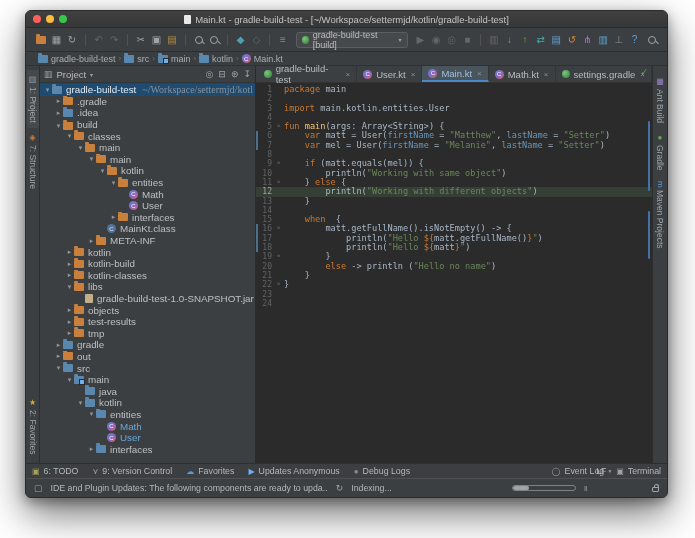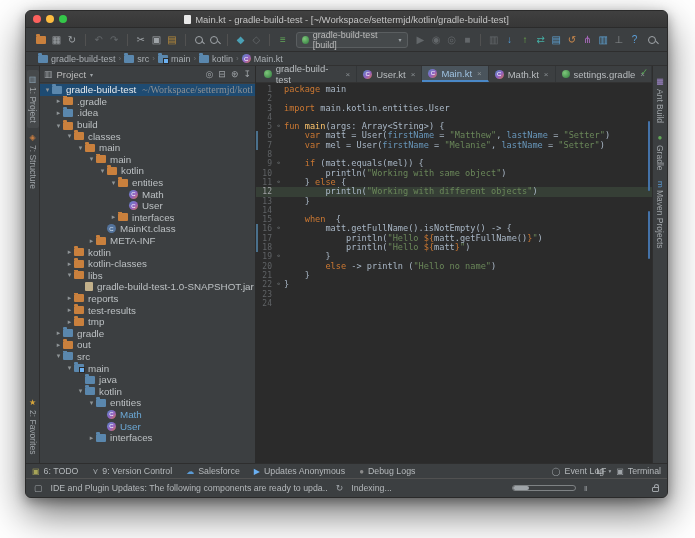--- a/index.html
+++ b/index.html
@@ -323,36 +323,41 @@
             <span>META-INF</span>
           </div>
           <div class="trow" style="padding-left: 25px;">
             <span class="tarrow">▸</span>
             <span class="fold f-o ticon"></span>
             <span>kotlin</span>
           </div>
           <div class="trow" style="padding-left: 25px;">
             <span class="tarrow">▸</span>
             <span class="fold f-o ticon"></span>
+            <span>kotlin-build</span>
+          </div>
+          <div class="trow" style="padding-left: 25px;">
+            <span class="tarrow">▸</span>
+            <span class="fold f-o ticon"></span>
             <span>kotlin-classes</span>
           </div>
           <div class="trow" style="padding-left: 25px;">
             <span class="tarrow">▾</span>
             <span class="fold f-o ticon"></span>
             <span>libs</span>
           </div>
           <div class="trow" style="padding-left: 36px;">
             <span class="tarrow"></span>
             <span class="jar ticon"></span>
             <span>gradle-build-test-1.0-SNAPSHOT.jar</span>
           </div>
           <div class="trow" style="padding-left: 25px;">
             <span class="tarrow">▸</span>
             <span class="fold f-o ticon"></span>
-            <span>reports</span>
+            <span>objects</span>
           </div>
           <div class="trow" style="padding-left: 25px;">
             <span class="tarrow">▸</span>
             <span class="fold f-o ticon"></span>
             <span>test-results</span>
           </div>
           <div class="trow" style="padding-left: 25px;">
             <span class="tarrow">▸</span>
             <span class="fold f-o ticon"></span>
             <span>tmp</span>
@@ -492,21 +497,21 @@
         <span class="twb">
           <span class="bi" style="color: rgb(168, 165, 88);">▣</span>
           <span>6: TODO</span>
         </span>
         <span class="twb">
           <span class="bi" style="color: rgb(159, 164, 168);">⋎</span>
           <span>9: Version Control</span>
         </span>
         <span class="twb">
           <span class="bi" style="color: rgb(91, 155, 213);">☁</span>
-          <span>Salesforce</span>
+          <span>Favorites</span>
         </span>
         <span class="twb">
           <span class="bi" style="color: rgb(106, 176, 243);">▶</span>
           <span>Updates Anonymous</span>
         </span>
         <span class="twb">
           <span class="bi" style="color: rgb(138, 138, 138);">●</span>
           <span>Debug Logs</span>
         </span>
       </span>

